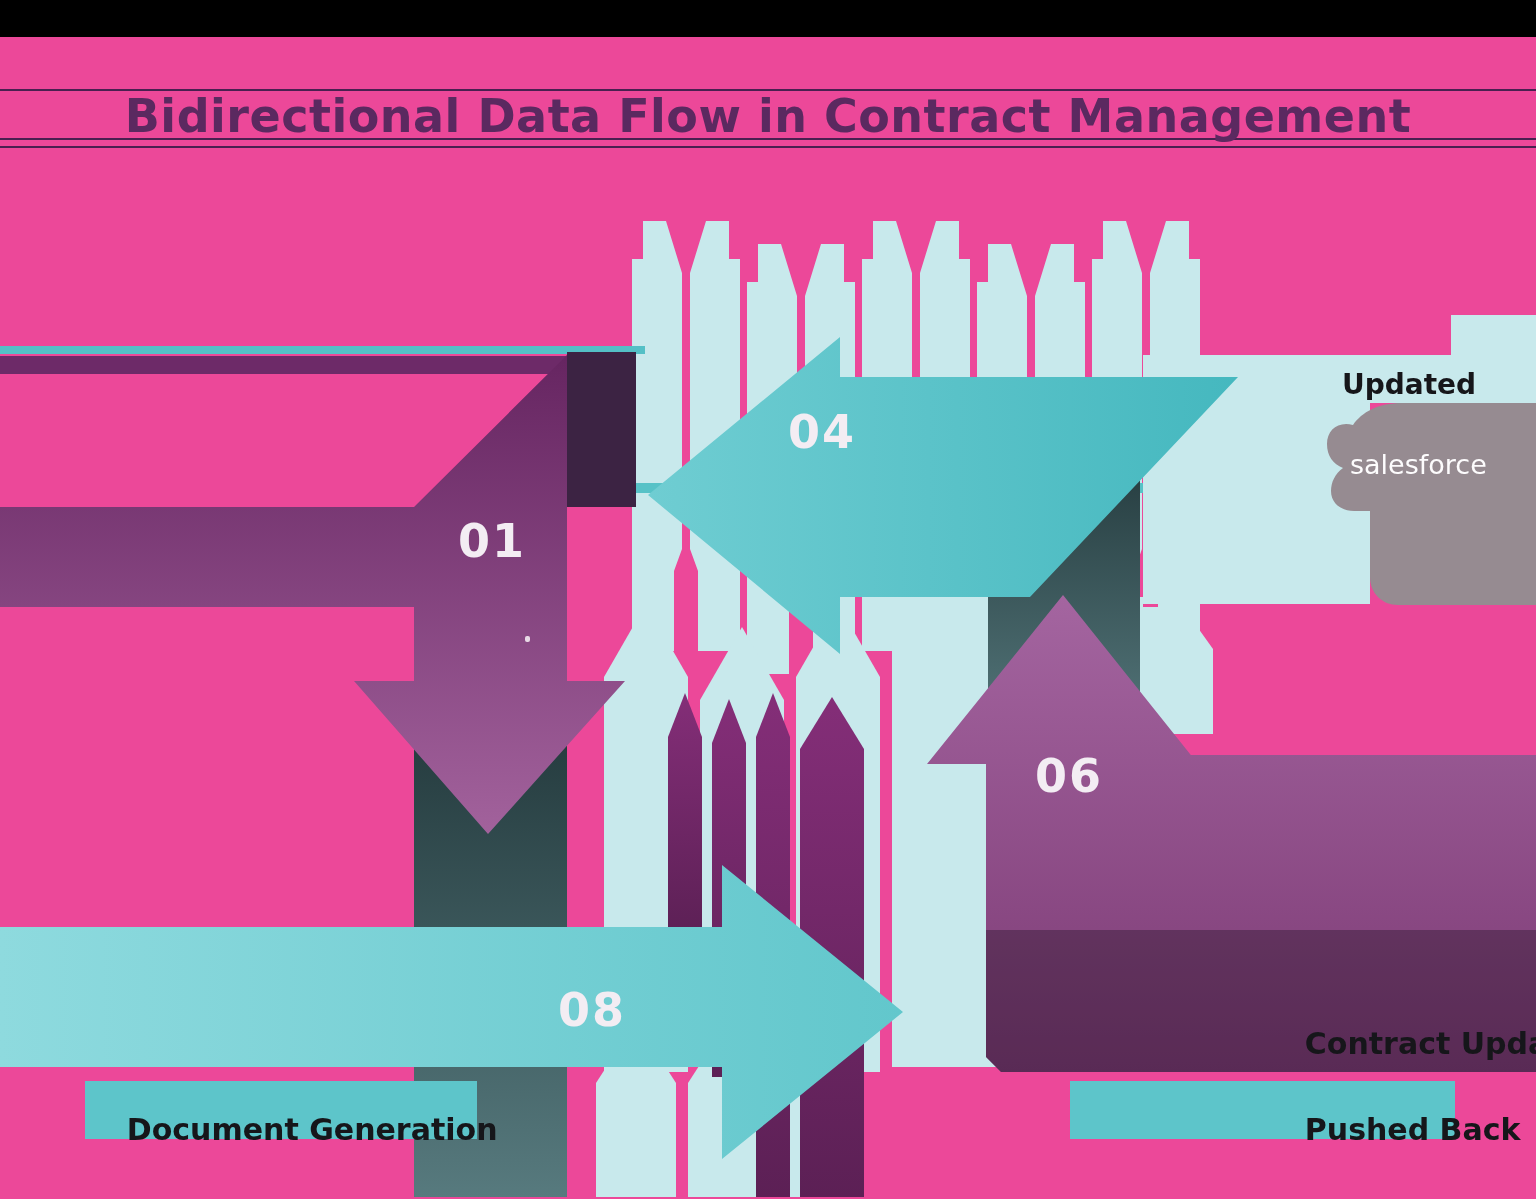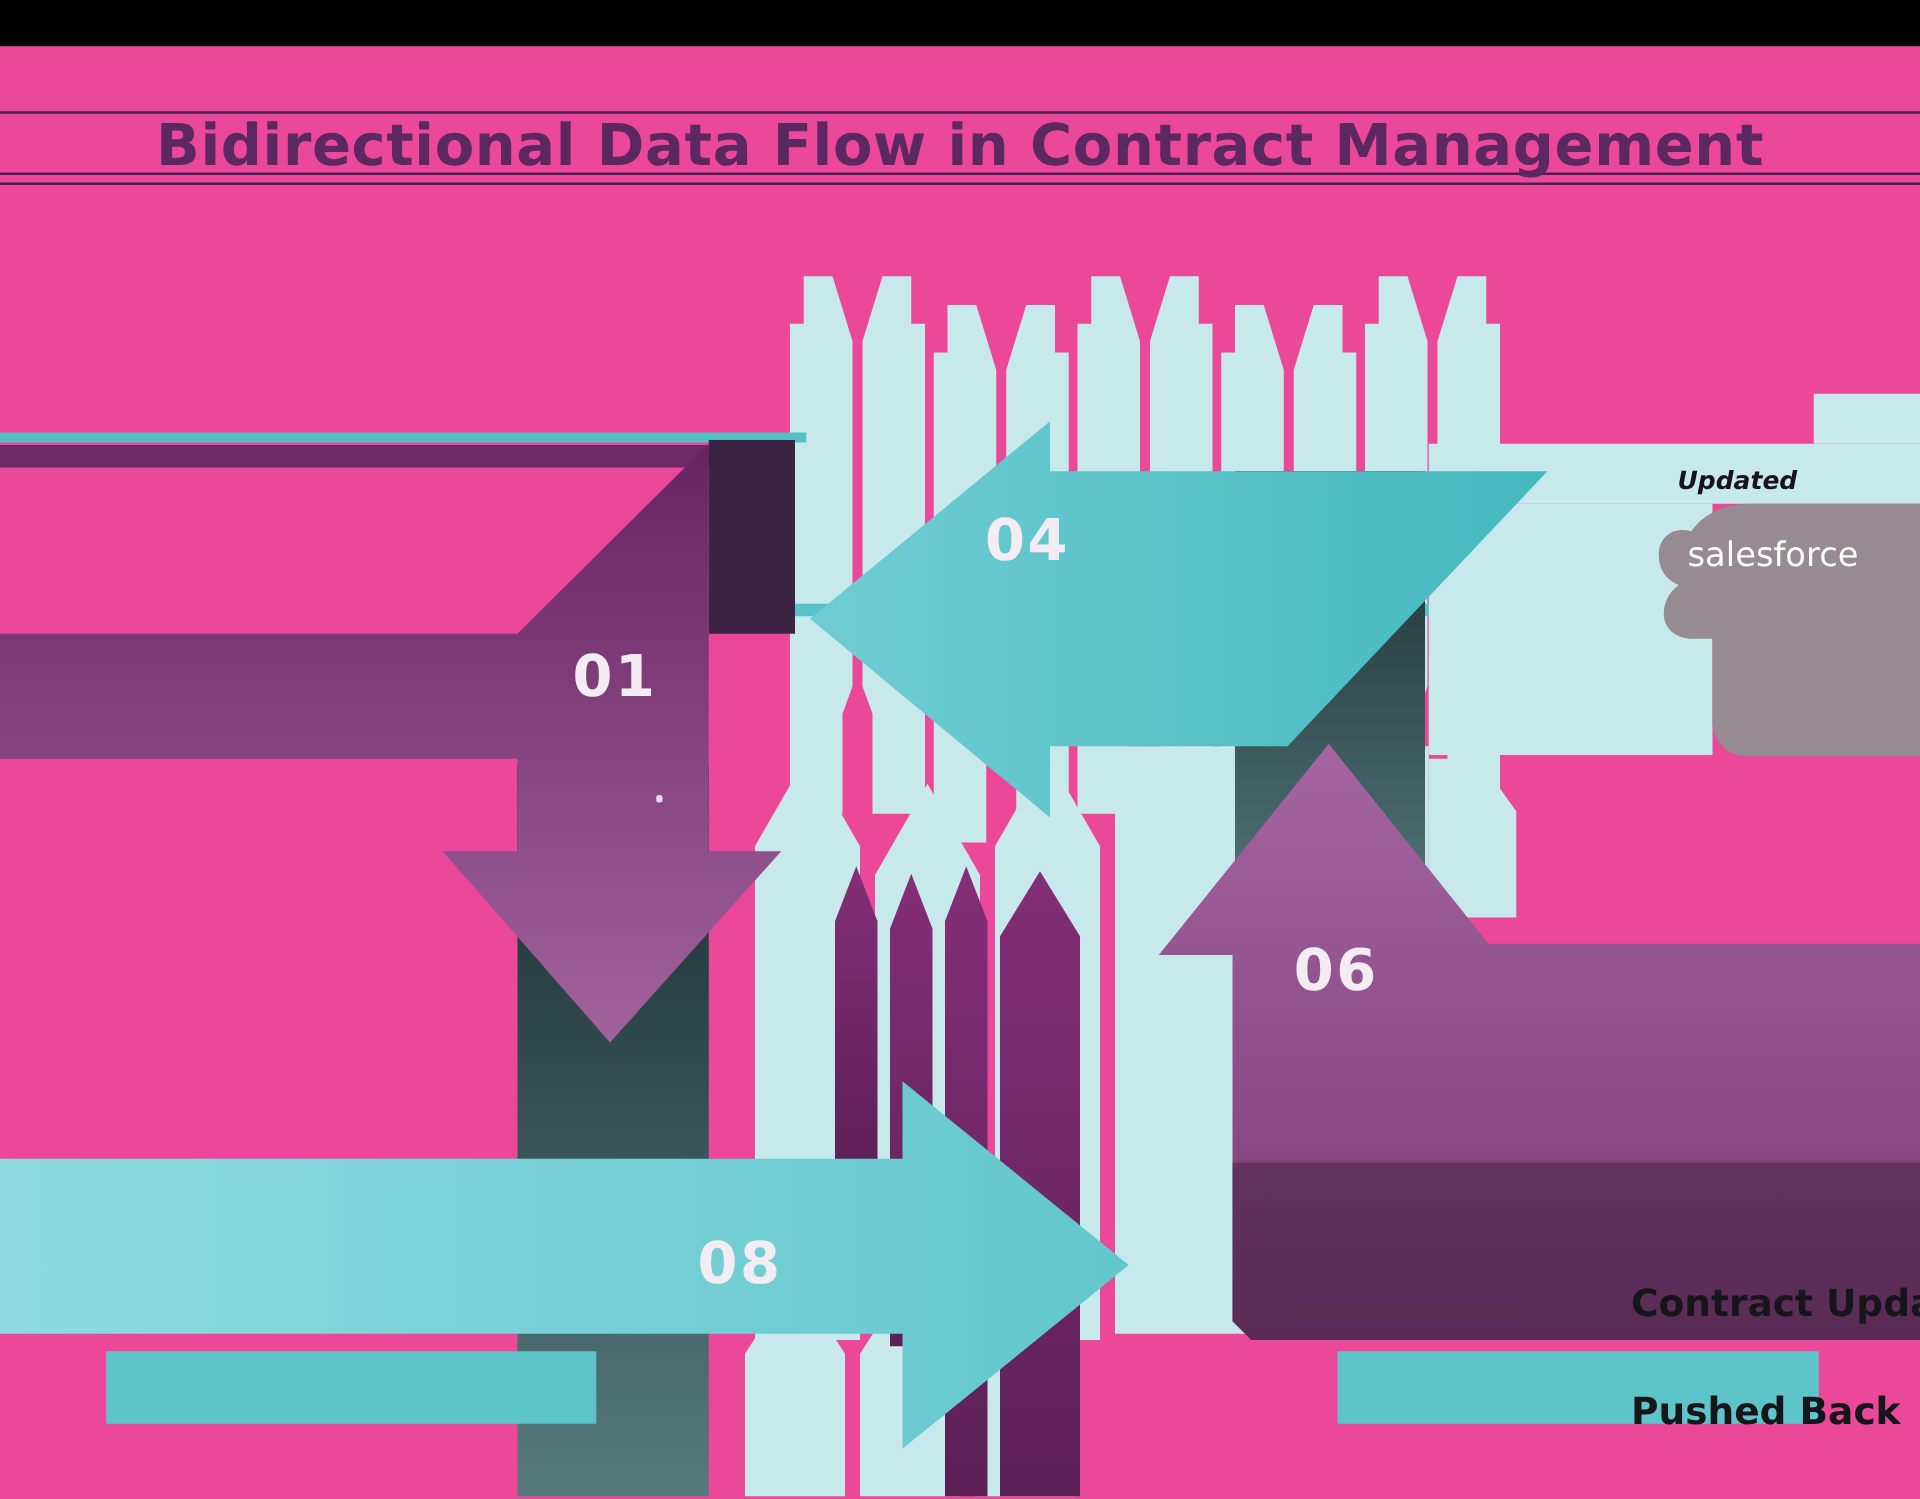--- a/index.html
+++ b/index.html
@@ -5,22 +5,22 @@
   html,body{margin:0;padding:0;background:#000;}
   #stage{position:relative;width:1536px;height:1199px;background:#ec4899;overflow:hidden;
          font-family:"DejaVu Sans","Liberation Sans",sans-serif;margin-top:37px;}
   #art{position:absolute;left:0;top:0;}
   .txt{position:absolute;white-space:pre;}
   #title{left:0;top:52px;width:1536px;text-align:center;font-size:46px;font-weight:700;
          letter-spacing:.5px;color:#5b2960;}
   .hairline{position:absolute;left:0;width:1536px;background:#4a2050;height:2px;}
   .step-num{font-size:46px;font-weight:700;color:#f3edf3;letter-spacing:2px;}
   .corner-label{font-size:30px;font-weight:700;color:#16161a;line-height:43px;}
-  #label-top-right{font-size:20px;font-style:italic;}
-  #sf-word{left:1350px;top:392px;font-size:27px;color:#fdfcfd;letter-spacing:0;}
+  #label-top-right{font-size:28px;}
+  #sf-word{left:1350px;top:412px;font-size:27px;color:#fdfcfd;letter-spacing:0;}
   #dot{position:absolute;left:525px;top:599px;width:5px;height:6px;background:#e8d9e6;border-radius:2px;}
 </style>
 </head>
 <body>
 
 <div id="stage">
 
   <svg id="art" width="1536" height="1199" viewBox="0 0 1536 1199">
     <defs>
       <linearGradient id="gPurpDown" x1="0" y1="0" x2="0" y2="1">
@@ -130,20 +130,21 @@
   <div id="title" class="txt">Bidirectional Data Flow in Contract Management</div>
 
   <div class="txt step-num" style="left:458px;top:477px">01</div>
   <div class="txt step-num" style="left:558px;top:946px">08</div>
   <div class="txt step-num" style="left:1035px;top:712px">06</div>
   <div class="txt step-num" style="left:788px;top:368px">04</div>
 
   <div class="txt corner-label" id="label-top-right" style="left:1342px;top:326px"><span>Updated</span></div>
   <div class="txt corner-label" style="left:85px;top:942px">
     <br>
+    <span>Document Generation</span>
   </div>
   <div class="txt corner-label" style="left:1263px;top:942px">
     <span>Contract Updates</span><br>
     <span>Pushed Back</span>
   </div>
 
   <div id="sf-word" class="txt">salesforce</div>
   <div id="dot"></div>
 </div>
 

